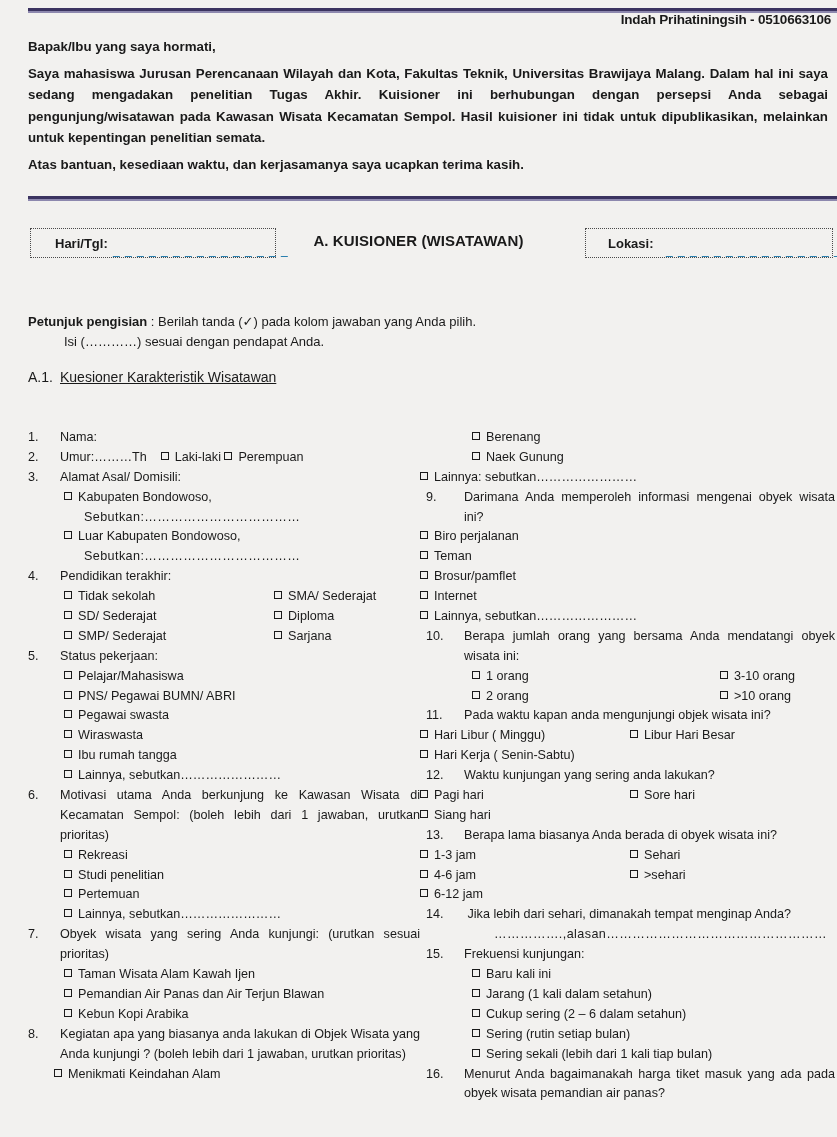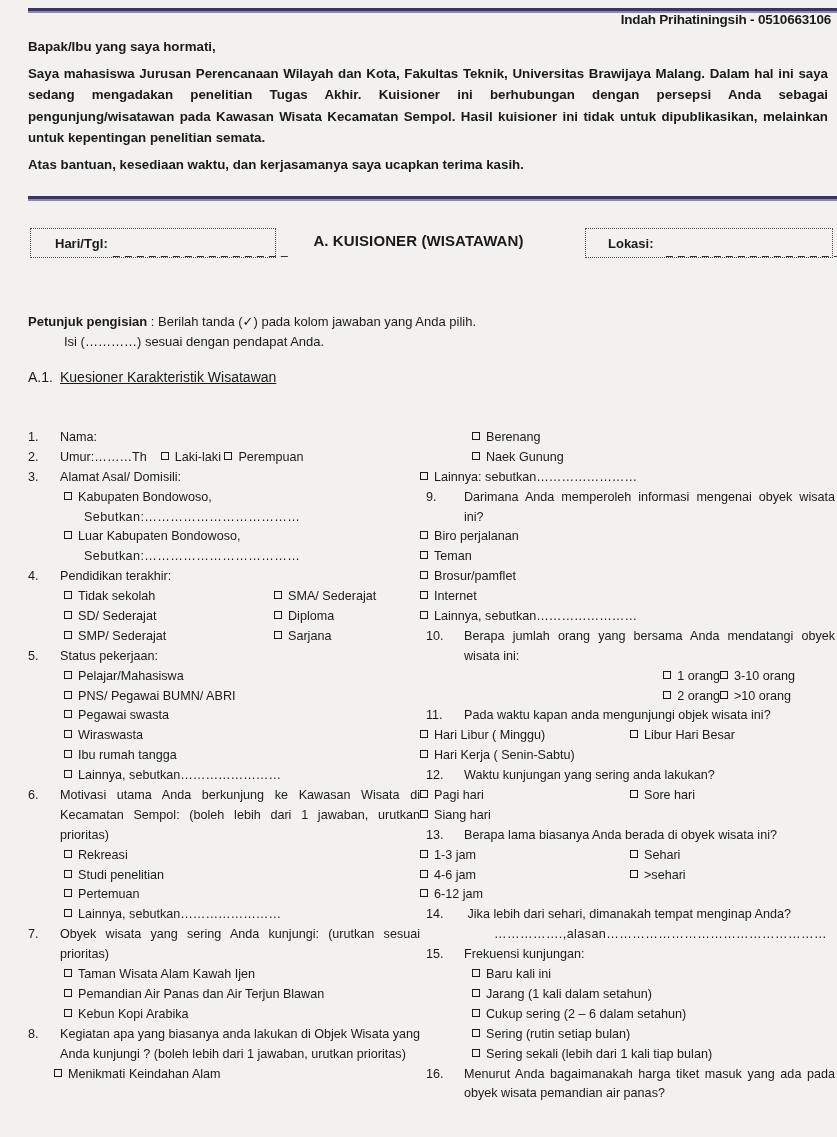--- a/index.html
+++ b/index.html
@@ -48,21 +48,21 @@
   #box-hari{left:30px;width:246px;}
   #box-lokasi{left:585px;width:248px;}
   .fieldbox .lab{
     position:absolute;left:16px;top:7px;
     font-weight:bold;font-size:13px;white-space:nowrap;
   }
   #box-hari .lab{left:24px;}
   #box-lokasi .lab{left:22px;}
   .fieldbox .blanks{
     position:absolute;top:14px;
-    font-size:12px;letter-spacing:1px;white-space:nowrap;color:#000000;
+    font-size:12px;letter-spacing:1px;white-space:nowrap;color:#0369a1;
     font-family:"Liberation Sans",sans-serif;
   }
   #box-hari .blanks{left:82px;}
   #box-lokasi .blanks{left:80px;}
 
   .maintitle{
     position:absolute;left:0;top:232px;width:837px;text-align:center;
     font-weight:bold;font-size:15px;letter-spacing:.1px;
   }
 
@@ -101,21 +101,21 @@
     box-sizing:border-box;background:transparent;
   }
 
   .twocol{display:flex;}
   .twocol .c1{width:210px;flex:0 0 210px;}
   .twocol .c2{flex:1;}
   .twocol-r{display:flex;}
   .twocol-r .c1{width:210px;flex:0 0 210px;}
   .twocol-r .c2{flex:1;}
   .twocol-r2{display:flex;}
-  .twocol-r2 .c1{width:248px;flex:0 0 248px;text-align:right;}
+  .twocol-r2 .c1{width:248px;flex:0 0 248px;}
   .twocol-r2 .c2{flex:1;}
 
   .dots{letter-spacing:.4px;}
 </style>
 </head>
 <body>
 
 <div class="page">
 
   <div class="rule-top"></div>

